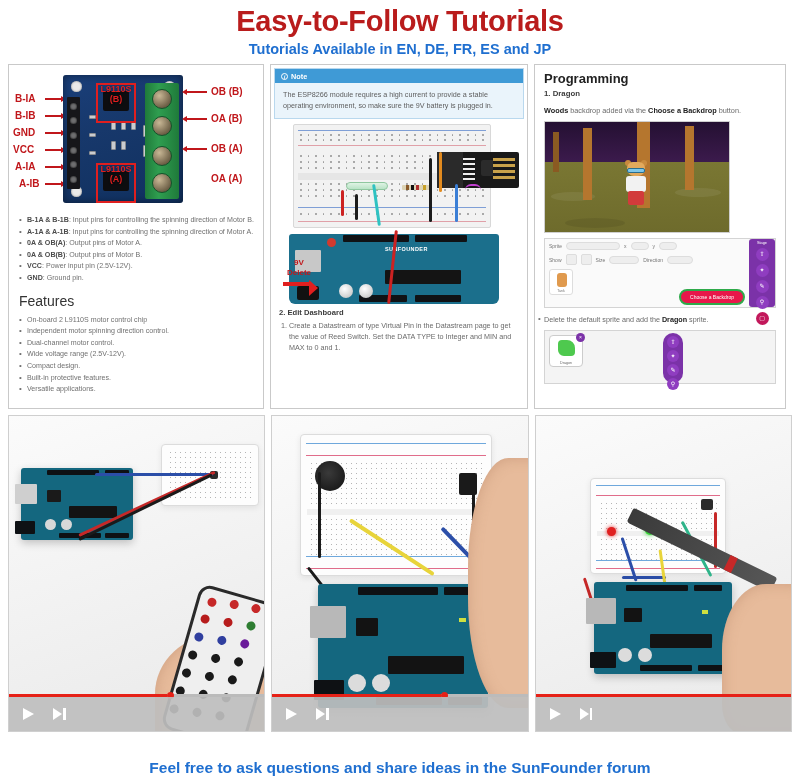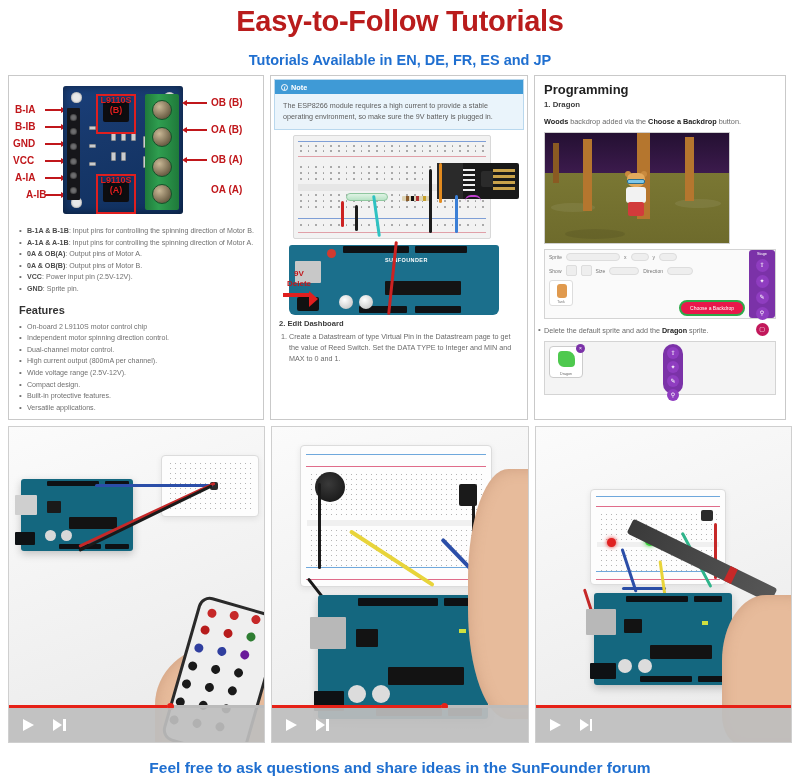--- a/index.html
+++ b/index.html
@@ -18,21 +18,21 @@
     font-size: 29px;
     font-weight: bold;
     letter-spacing: -0.3px;
     line-height: 34px;
   }
   .header h2 {
     color: #1f6fd0;
     font-size: 14.5px;
     font-weight: bold;
     line-height: 20px;
-    margin-top: 12px;
+    margin-top: 1px;
   }
 
   
   .top-row {
     display: flex;
     gap: 6px;
     padding: 0 8px;
     margin-top: 5px;
     height: 345px;
   }
@@ -158,21 +158,21 @@
     color: #707070;
   }
   .bullets li { list-style: none; position: relative; padding-left: 8px; }
   .bullets li::before {
     content: '•'; position: absolute; left: 0; top: -1px;
     color: #707070; font-size: 8px;
   }
   .bullets b { color: #4b4b4b; }
   .features-head {
     padding: 8px 10px 2px 10px;
-    font-size: 11px; font-weight: bold; color: #333;
+    font-size: 14px; font-weight: normal; color: #333;
   }
 
   
   .note-box {
     margin: 3px 3px 0 3px;
     border: 1px solid #b9d8ee;
     background: #eaf4fb;
   }
   .note-head {
     background: #3f9ad6;
@@ -535,21 +535,21 @@
 
   <div class="doc-panel p1">
 
     <div class="board-wrap">
 
       <div class="pin-label left" style="left:4px; top:24px;">B-IA</div>
       <div class="pin-label left" style="left:4px; top:41px;">B-IB</div>
       <div class="pin-label left" style="left:2px; top:58px;">GND</div>
       <div class="pin-label left" style="left:2px; top:75px;">VCC</div>
       <div class="pin-label left" style="left:4px; top:92px;">A-IA</div>
-      <div class="pin-label left" style="left:15px; top:109px;">A-IB</div>
+      <div class="pin-label left" style="left:8px; top:109px;">A-IB</div>
 
       <div class="lead" style="left:34px; top:29px; width:20px;"></div>
       <div class="lead" style="left:34px; top:46px; width:20px;"></div>
       <div class="lead" style="left:34px; top:63px; width:20px;"></div>
       <div class="lead" style="left:34px; top:80px; width:20px;"></div>
       <div class="lead" style="left:34px; top:97px; width:20px;"></div>
       <div class="lead" style="left:34px; top:114px; width:20px;"></div>
 
       <div class="pcb">
         <span class="hole h1"></span>
@@ -601,30 +601,29 @@
       <div class="pin-label" style="left:200px; top:74px;">OB (A)</div>
       <div class="pin-label" style="left:200px; top:104px;">OA (A)</div>
     </div>
 
     <ul class="bullets">
       <li><b>B-1A &amp; B-1B</b><span>: Input pins for controlling the spinning direction of Motor B.</span></li>
       <li><b>A-1A &amp; A-1B</b><span>: Input pins for controlling the spinning direction of Motor A.</span></li>
       <li><b>0A &amp; OB(A)</b><span>: Output pins of Motor A.</span></li>
       <li><b>0A &amp; OB(B)</b><span>: Output pins of Motor B.</span></li>
       <li><b>VCC</b><span>: Power input pin (2.5V-12V).</span></li>
-      <li><b>GND</b><span>: Sprite pin.</span></li>
+      <li><b>GND</b><span>: Ground pin.</span></li>
     </ul>
 
     <div class="features-head">Features</div>
 
     <ul class="bullets">
       <li>On-board 2 L9110S motor control chip</li>
       <li>Independent motor spinning direction control.</li>
       <li>Dual-channel motor control.</li>
-      <li>High current output (800mA per channel).</li>
       <li>Wide voltage range (2.5V-12V).</li>
       <li>Compact design.</li>
       <li>Built-in protective features.</li>
       <li>Versatile applications.</li>
 
     </ul>
   </div>
 
   <div class="doc-panel p2">
 

